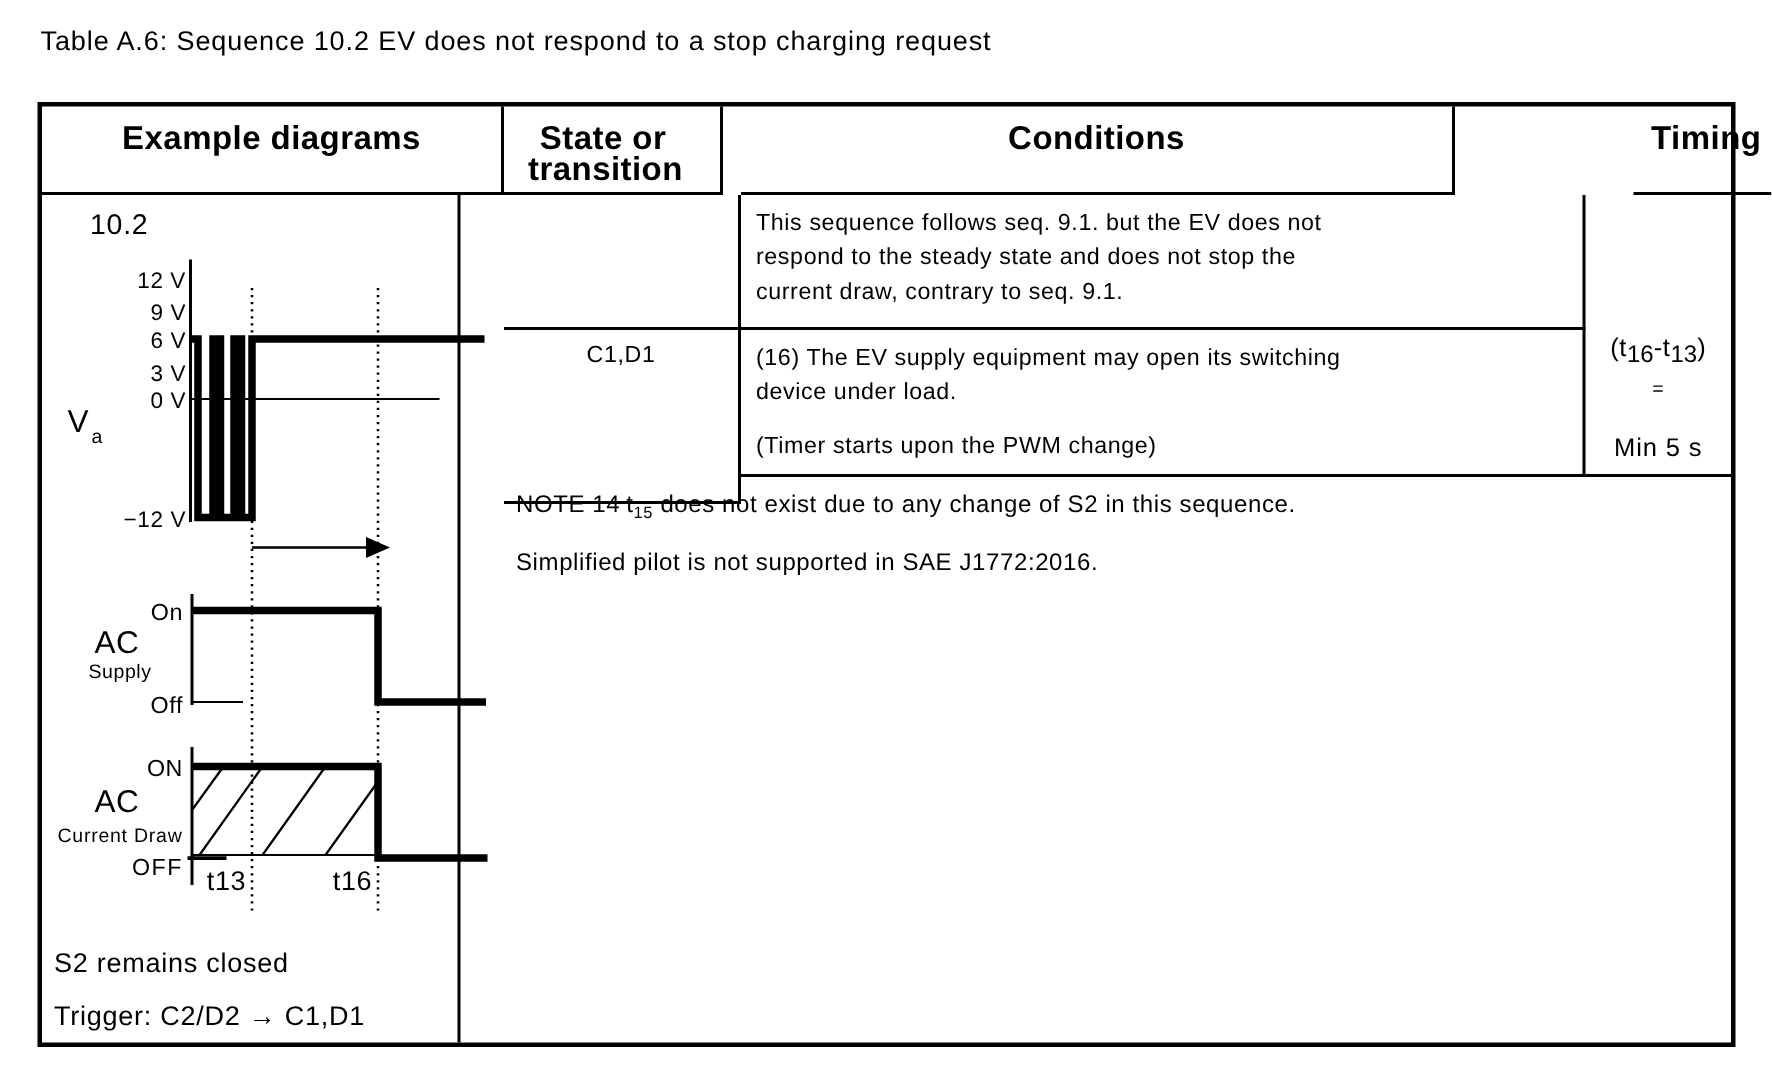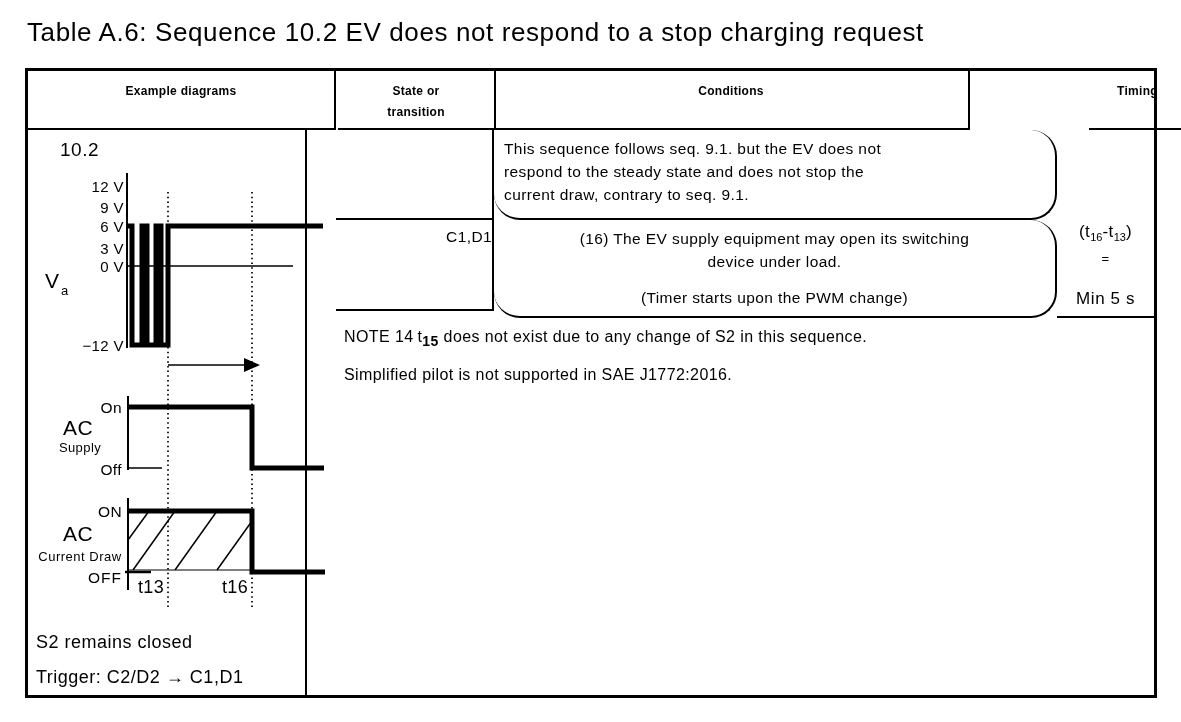--- a/index.html
+++ b/index.html
@@ -3,62 +3,62 @@
 <meta charset="utf-8">
 <style>
   html,body { margin:0; padding:0; background:#fff; }
   .canvas {
     position:relative; width:1181px; height:722px; background:#ffffff;
     font-family:"Liberation Sans", sans-serif; color:#000;
     overflow:hidden;
   }
   .caption {
     position:absolute; left:27px; top:17px;
-    font-size:26px; letter-spacing:0.6px; white-space:nowrap;
+    font-size:18px; letter-spacing:0.6px; white-space:nowrap;
   }
   .tbl {
     position:absolute; left:25px; top:68px; width:1132px; height:630px;
     border:3px solid #000; box-sizing:border-box;
   }
   .cell { position:absolute; box-sizing:border-box; font-size:15.5px; letter-spacing:0.4px; }
   .br { border-right:2px solid #000; }
   .bb { border-bottom:2px solid #000; }
-  .hdr { font-weight:bold; font-size:12px; text-align:center; letter-spacing:0.3px; padding-top:10px; line-height:21px; }
+  .hdr { font-weight:bold; font-size:22px; text-align:center; letter-spacing:0.3px; padding-top:10px; line-height:21px; }
   .hdr .wrapbox { display:inline-block; max-width:100px; }
   .multiline { white-space:pre-line; }
-  .condcell { padding:7px 10px 0 10px; line-height:23px;border-radius:26px; }
+  .condcell { padding:7px 10px 0 10px; line-height:23px; }
   .statecell { padding-top:8px; text-align:center; }
   .para2 { margin-top:13px; }
   .timingcell { padding-top:92px; text-align:center; font-size:17px; line-height:20px; }
-  .timingcell sub { font-size:11px; letter-spacing:0; }
+  .timingcell sub { font-size:16px; letter-spacing:0; }
   .t-eq { font-size:13px; margin-top:2px; }
   .t-val { margin-top:20px; letter-spacing:0.6px; }
   .notecell { padding:9px 8px 0 8px; font-size:16px; line-height:20px; }
   .note-label { margin-right:4px; }
-  .notecell sub { font-size:14px;font-weight:bold; }
+  .notecell sub { font-size:11px; }
   .note-line2 { margin-top:14px; }
   .diagcell { padding:0; }
   .diagcell svg { position:absolute; left:0; top:0; }
   .diag-footer { position:absolute; left:8px; font-size:18px; letter-spacing:0.5px; white-space:nowrap;text-align:center; }
   .f1 { top:502px; }
   .f2 { top:537px; }
 </style>
 </head>
 <body>
 
 <div class="canvas">
 
   <div class="caption">Table A.6: Sequence 10.2 EV does not respond to a stop charging request</div>
 
   <div class="tbl">
 
     <div class="cell hdr br bb" style="left:0; top:0; width:308px; height:59px;">
       <span>Example diagrams</span>
     </div>
-    <div class="cell hdr br bb" style="left:310px; top:0; width:158px; height:59px;">
+    <div class="cell hdr br bb" style="left:296px; top:0; width:158px; height:59px;">
       <span class="wrapbox">State or transition</span>
     </div>
     <div class="cell hdr br bb" style="left:466px; top:0; width:476px; height:59px;">
       <span>Conditions</span>
     </div>
     <div class="cell hdr bb" style="left:1029px; top:0; width:97px; height:59px;margin-left:32px;">
       <span>Timing</span>
     </div>
 
     <div class="cell br diagcell" style="left:0; top:59px; width:279px; height:565px;">
@@ -125,24 +125,24 @@
 respond to the steady state and does not stop the
 current draw, contrary to seq. 9.1.</div>
     </div>
 
     <div class="cell bb timingcell" style="left:1029px; top:59px; width:97px; height:188px;">
       <div><span>(t</span><sub>16</sub><span>-t</span><sub>13</sub><span>)</span></div>
       <div class="t-eq">=</div>
       <div class="t-val">Min 5 s</div>
     </div>
 
-    <div class="cell br bb statecell" style="left:308px; top:149px; width:158px; height:91px;text-align:right;">
+    <div class="cell br bb statecell" style="left:308px; top:149px; width:158px; height:116px;">
       <span>C1,D1</span>
     </div>
-    <div class="cell br bb condcell" style="left:466px; top:149px; width:563px; height:98px;text-align:center;">
+    <div class="cell br bb condcell" style="left:466px; top:149px; width:563px; height:98px;">
       <div class="multiline">(16) The EV supply equipment may open its switching
 device under load.</div>
       <div class="multiline para2">(Timer starts upon the PWM change)</div>
     </div>
 
     <div class="cell notecell" style="left:308px; top:247px; width:818px; height:377px;">
       <div><span class="note-label">NOTE 14</span><span>t</span><sub>15</sub><span> does not exist due to any change of S2 in this sequence.</span></div>
       <div class="note-line2">Simplified pilot is not supported in SAE J1772:2016.</div>
     </div>
 

